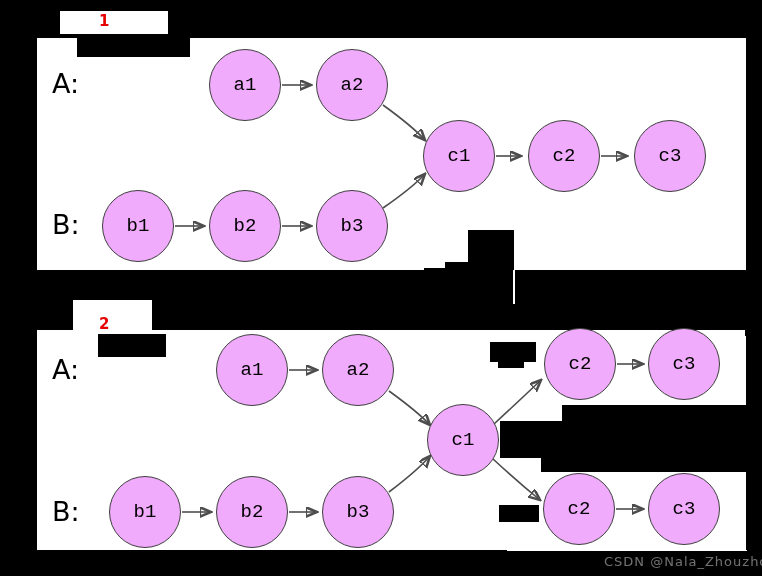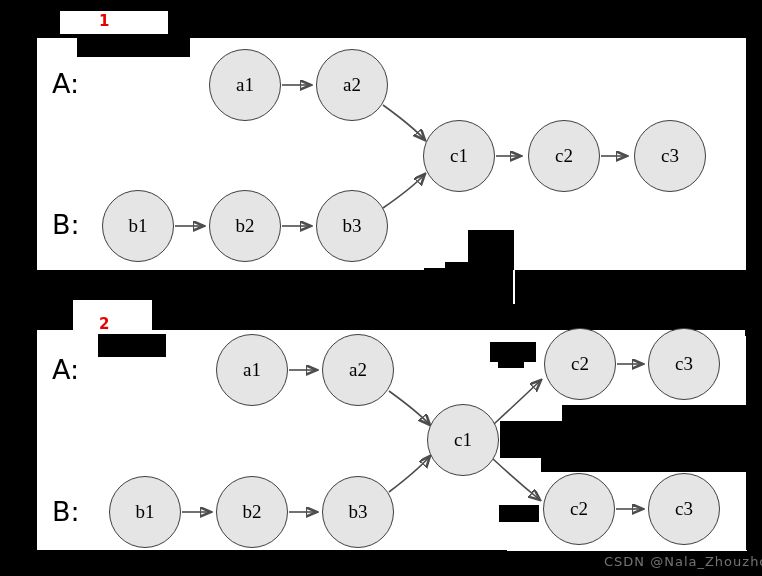--- a/index.html
+++ b/index.html
@@ -51,28 +51,28 @@
     font-family: "DejaVu Sans", "Liberation Sans", sans-serif;
     white-space: nowrap;
   }
   
   .node {
     position: absolute;
     width: 72px;
     height: 72px;
     border-radius: 50%;
     border: 1.3px solid #3f3f3f;
-    background: #e5e5e5;
+    background: #f0abfc;
     box-sizing: border-box;
     display: flex;
     align-items: center;
     justify-content: center;
     color: #000000;
     font-size: 19px;
-    font-family: Liberation Serif, serif;
+    font-family: Liberation Mono, monospace;
   }
   
   .edges {
     position: absolute;
     left: 0; top: 0;
     width: 762px;
     height: 576px;
     pointer-events: none;
   }
   .edges path, .edges line {

